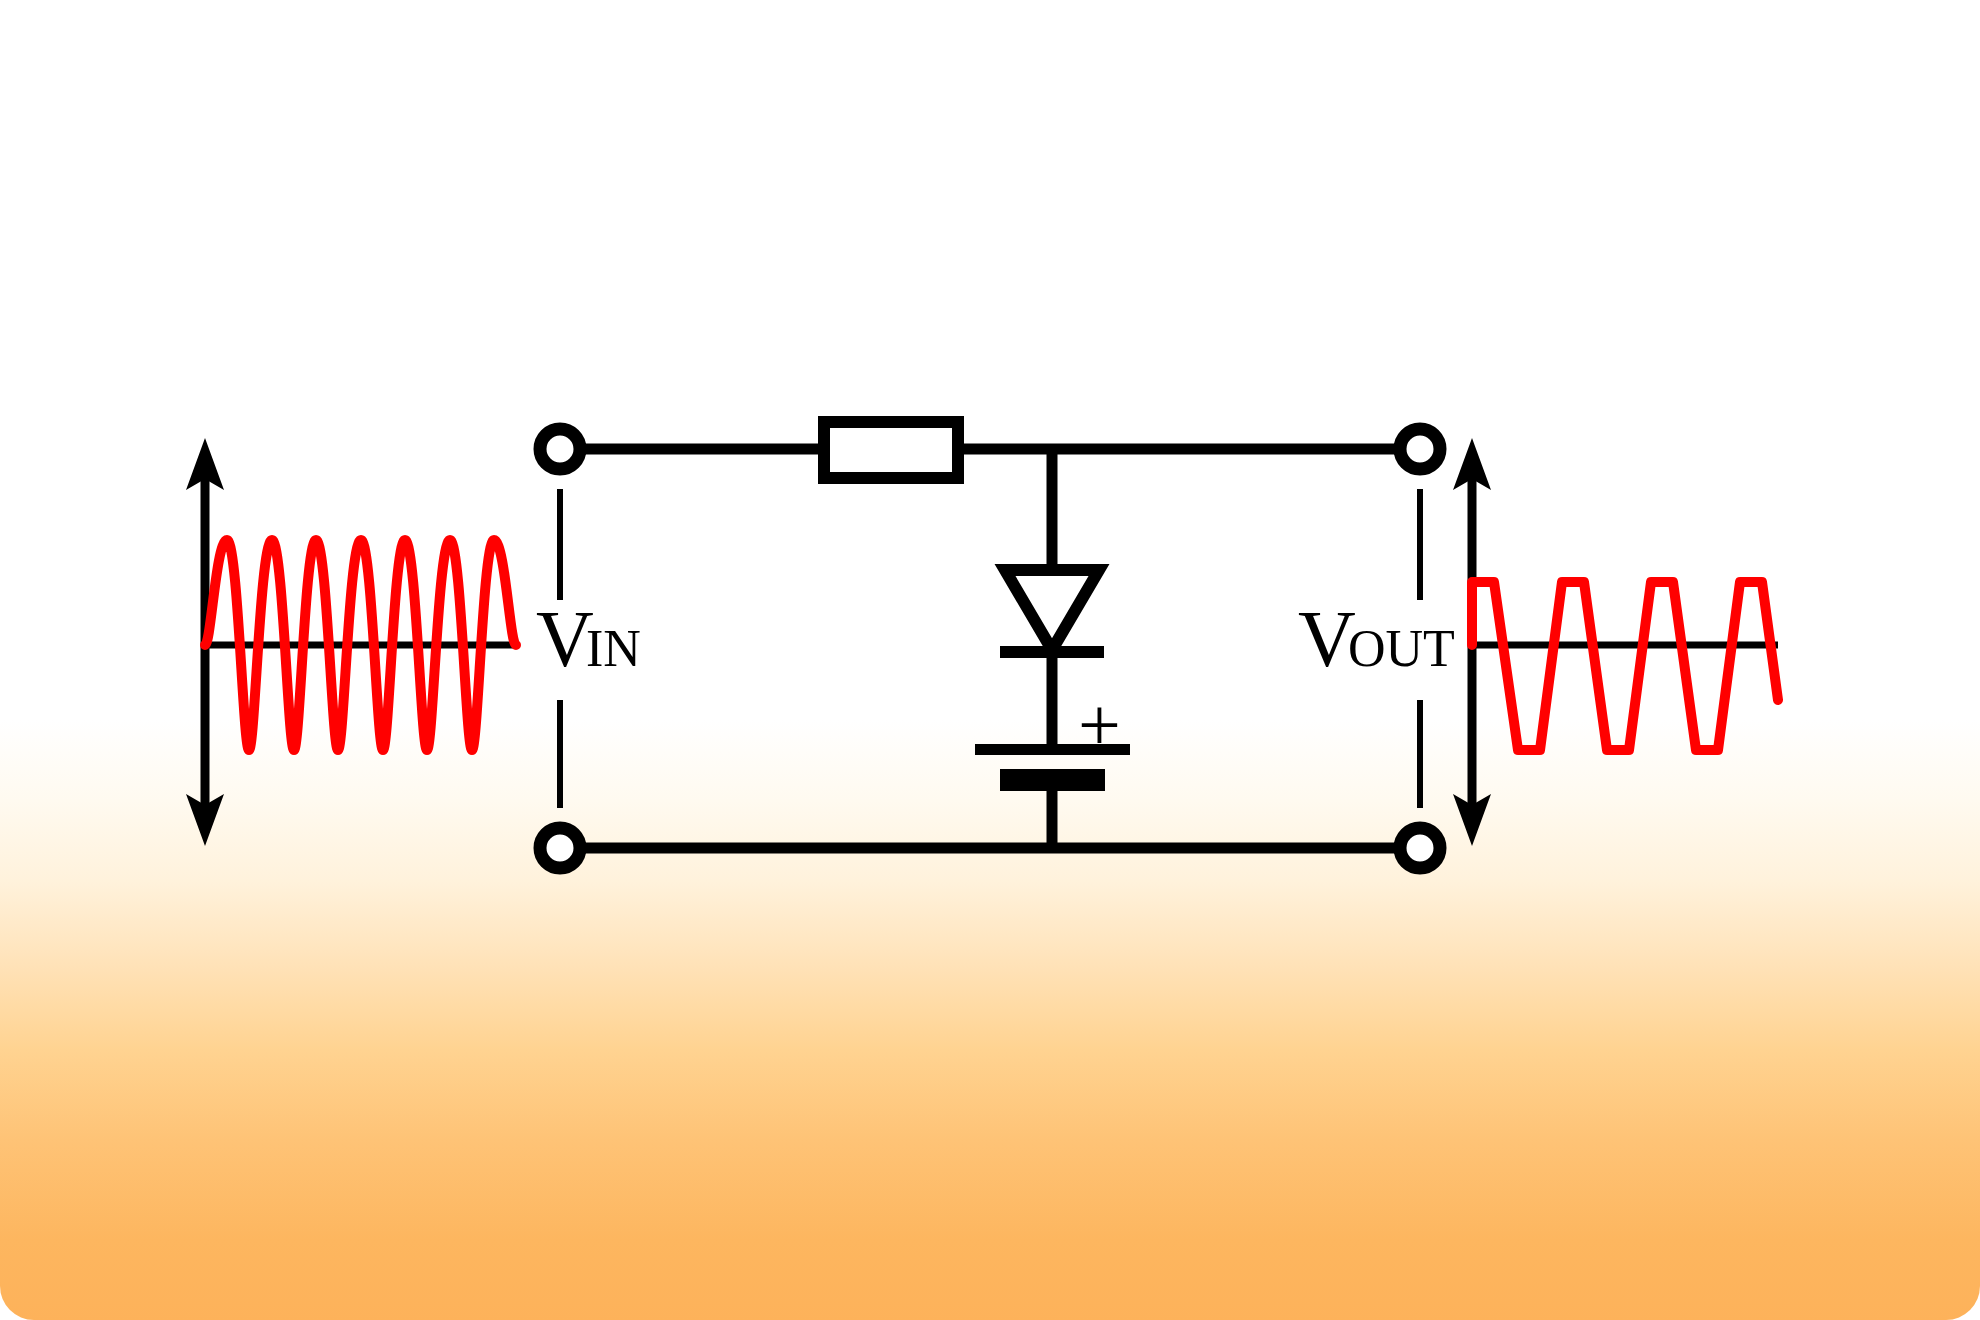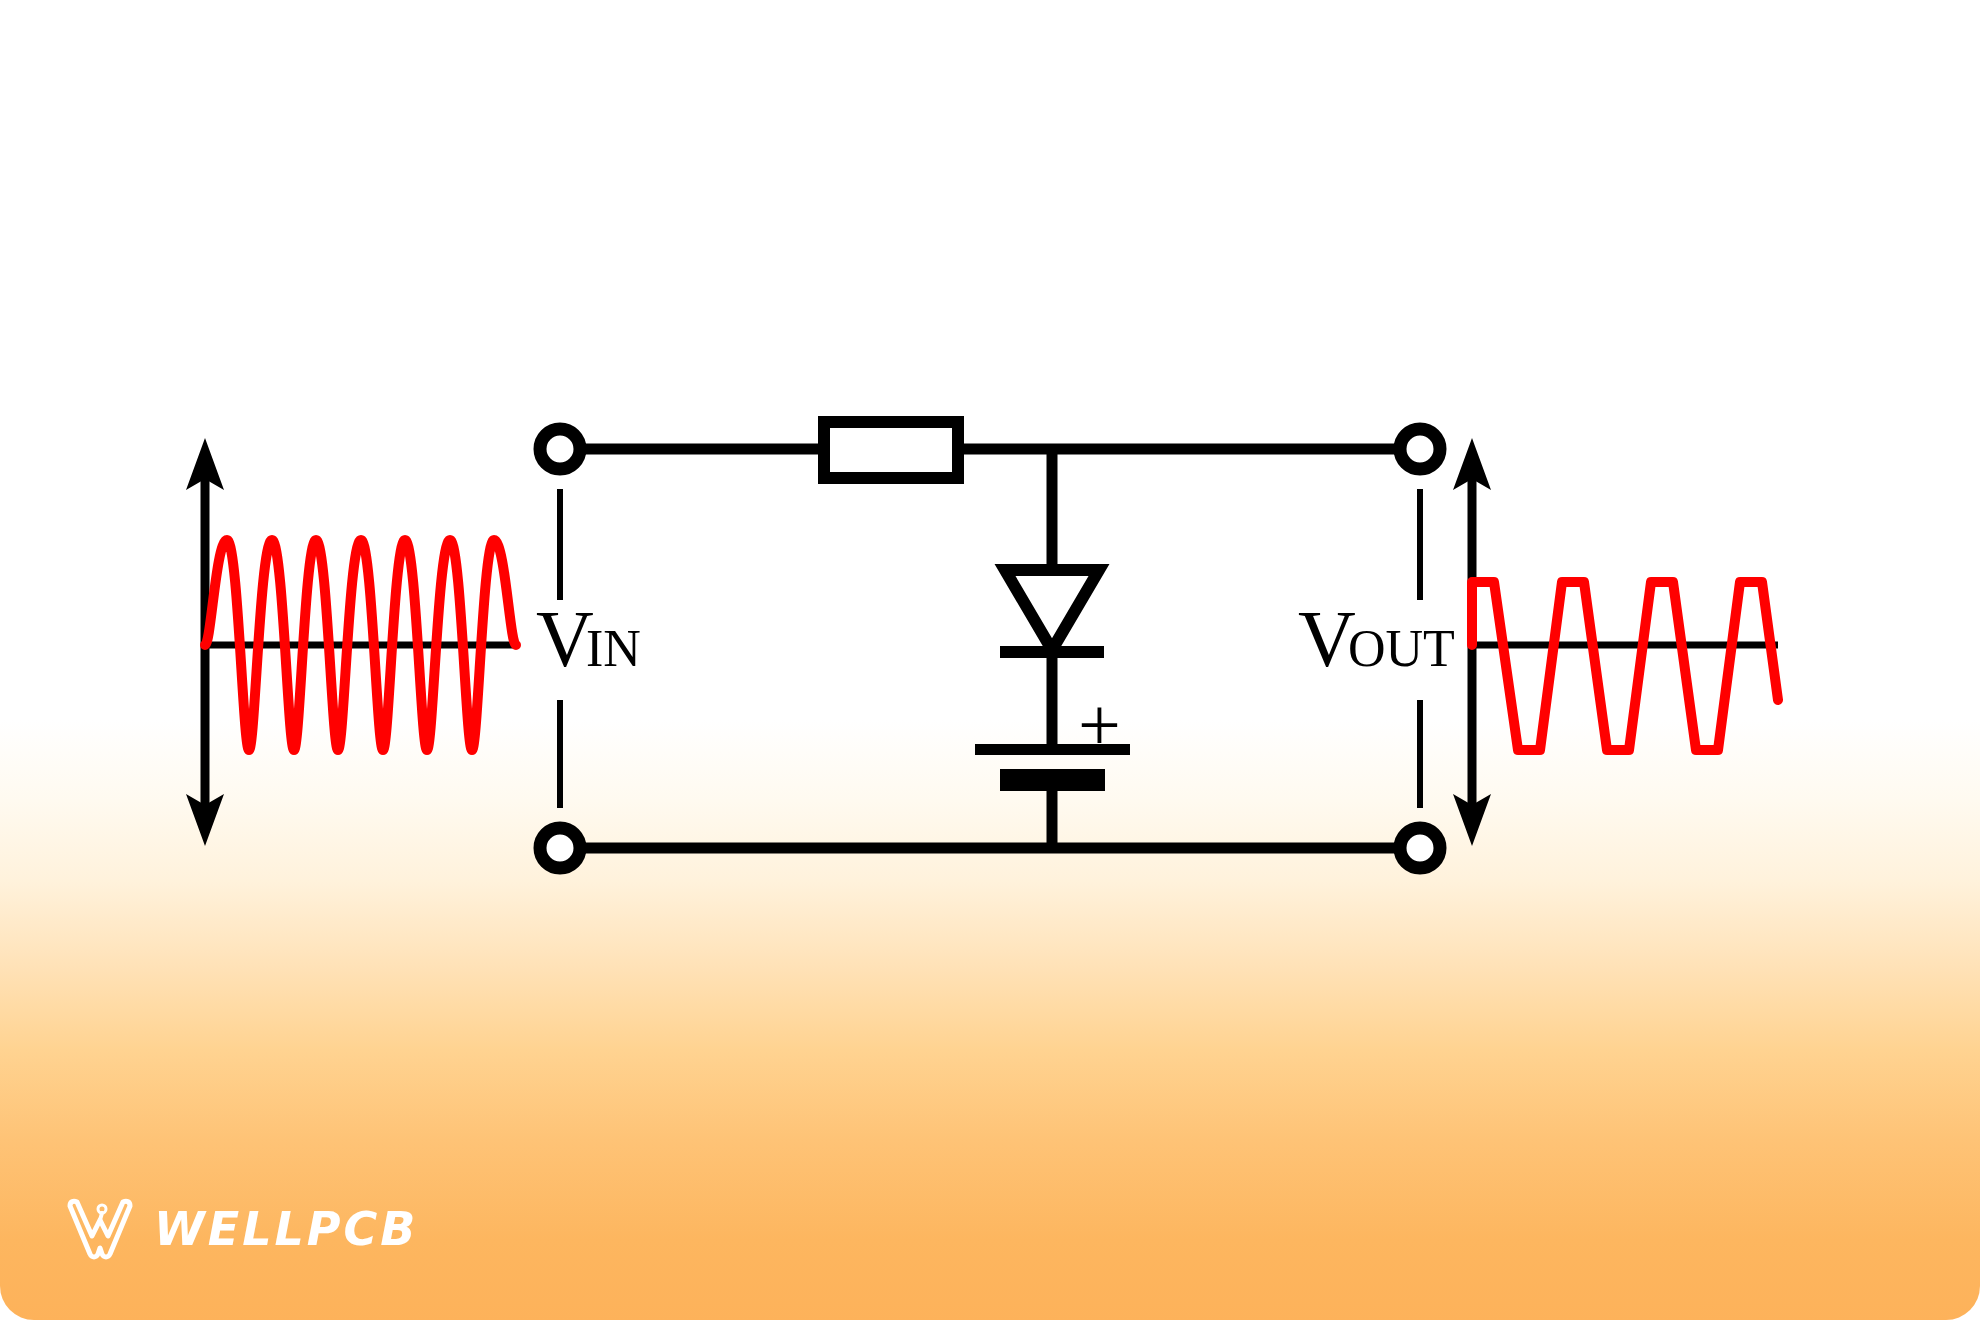--- a/index.html
+++ b/index.html
@@ -152,23 +152,14 @@
       <line x1="1472" y1="645" x2="1778" y2="645" stroke="#000000" stroke-width="7"></line>
 
       <path fill="none" stroke="#ff0000" stroke-width="10" stroke-linecap="round" stroke-linejoin="round" d="M 1472,645
                L 1472,582 L 1494,582 L 1518,750
                L 1540,750 L 1562,582 L 1584,582 L 1607,750
                L 1629,750 L 1651,582 L 1673,582 L 1696,750
                L 1718,750 L 1740,582 L 1762,582 L 1778,700"></path>
     </g>
   </svg>
 
-  <div class="logo-wrap">
-    <svg width="76" height="66" viewBox="0 0 76 66">
-      <path d="M8 10 C8 6 11 4 15 6 L30 40 L38 24 L46 40 L61 6 C65 4 68 6 68 10
-               L48 58 C46 62 42 62 40 58 L38 52 L36 58 C34 62 30 62 28 58 Z" fill="none" stroke="#ffffff" stroke-width="5" stroke-linejoin="round" stroke-linecap="round"></path>
-      <circle cx="40" cy="13" r="4" fill="none" stroke="#ffffff" stroke-width="3"></circle>
-      <path d="M40 17 L38 24" stroke="#ffffff" stroke-width="4" stroke-linecap="round"></path>
-    </svg>
-    <span class="logo-text">WELLPCB</span>
-  </div>
 
 </div>
 
 </body></html>

